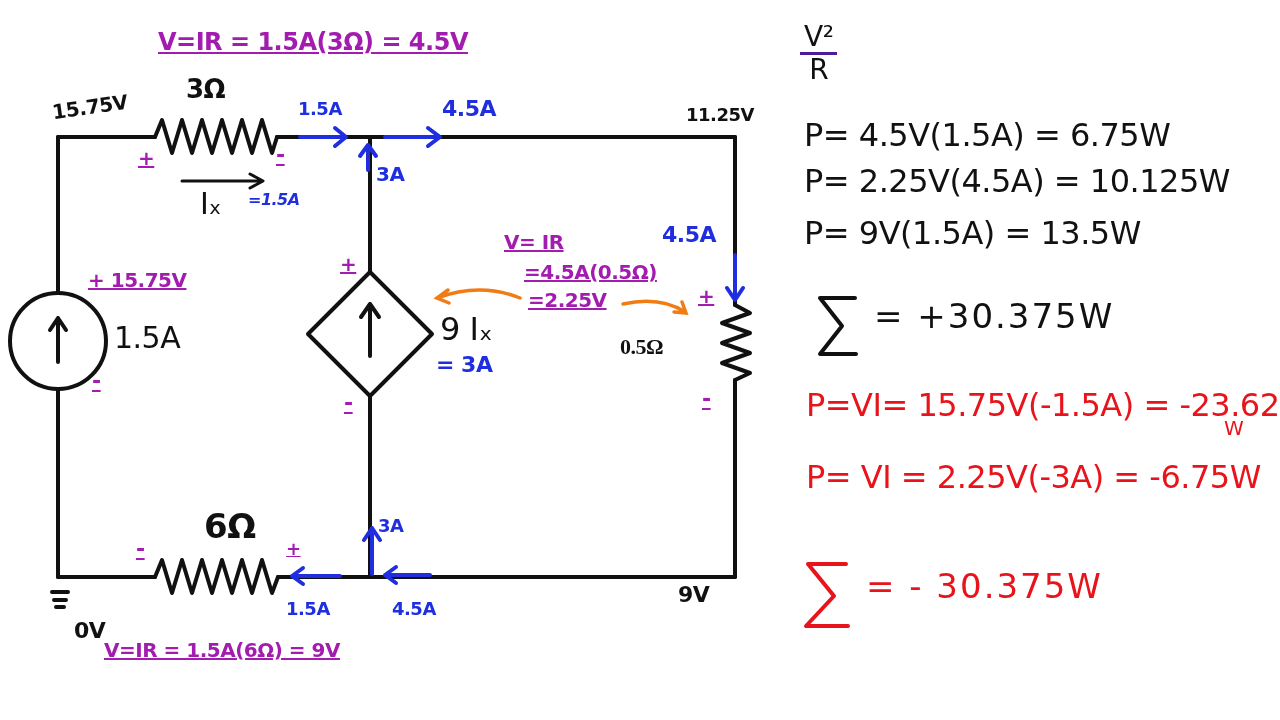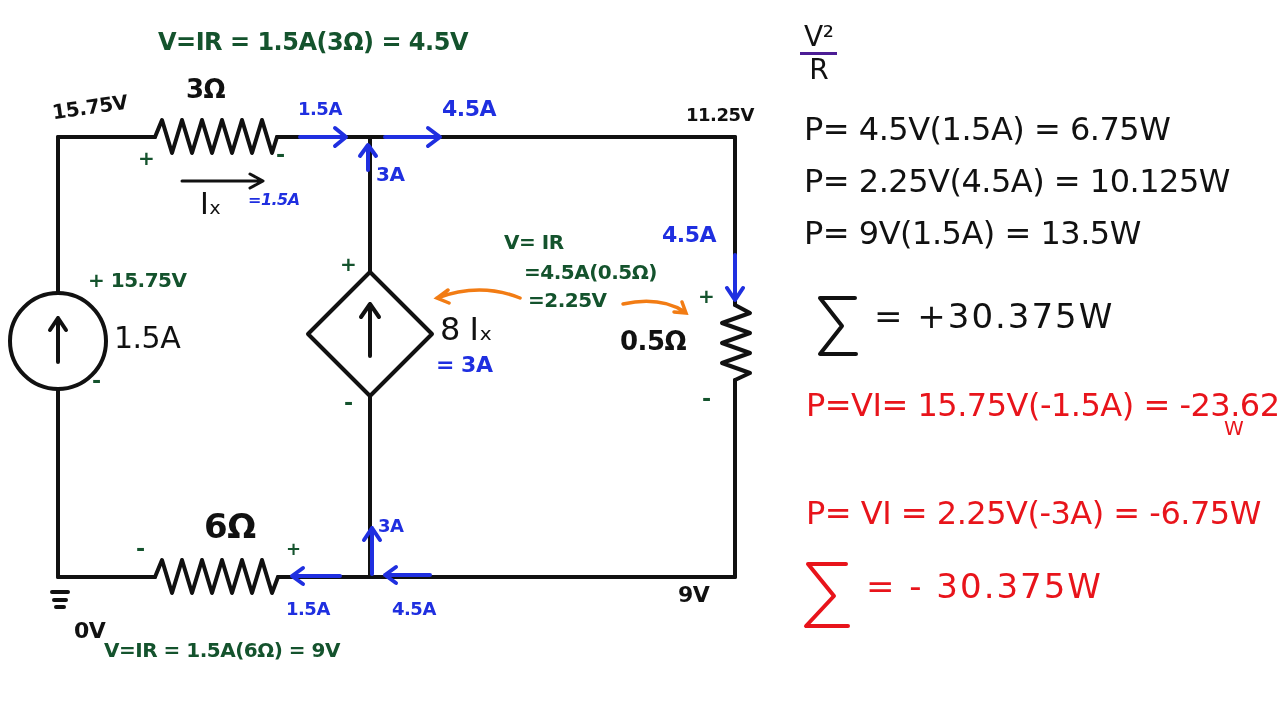--- a/index.html
+++ b/index.html
@@ -1,20 +1,20 @@
 <!DOCTYPE html>
 <html><head>
 <meta charset="utf-8">
 <style>
   html,body{margin:0;padding:0;background:#fff;}
   body{width:1280px;height:720px;position:relative;overflow:hidden;font-family:"DejaVu Sans",sans-serif;}
   svg{position:absolute;left:0;top:0;}
   .t{position:absolute;white-space:nowrap;font-family:"DejaVu Sans",sans-serif;font-weight:bold;letter-spacing:-0.5px;}
   .k{color:#111;}
-  .o{color:#14532d;}
+  .o{color:#a21caf;text-decoration:underline;}
   .b{color:#1f2fe0;}
   .r{color:#e8141b;}
 </style>
 </head>
 <body>
 
 <svg width="1280" height="720">
   <g stroke="#111" stroke-width="4" fill="none" stroke-linecap="round" stroke-linejoin="round">
 
     <path d="M58 137 H155 M277 137 H735"></path>
@@ -64,23 +64,23 @@
     <path d="M846 564 H808 L834 596 L806 626 H848" stroke="#e8141b"></path>
   </g>
 </svg>
 
 <div class="t k" style="left:52px;top:95px;font-size:20px;transform:rotate(-8deg);">15.75V</div>
 <div class="t k" style="left:686px;top:104px;font-size:18px;">11.25V</div>
 <div class="t k" style="left:34px;top:618px;font-size:22px;margin-left:40px;">0V</div>
 <div class="t k" style="left:678px;top:582px;font-size:22px;">9V</div>
 <div class="t k" style="left:186px;top:74px;font-size:26px;">3Ω</div>
 <div class="t k" style="left:204px;top:506px;font-size:34px;">6Ω</div>
-<div class="t k" style="left:620px;top:326px;font-size:26px;">0.5Ω</div>
+<div class="t k" style="left:620px;top:334px;font-size:22px;font-family:Liberation Serif, serif;">0.5Ω</div>
 <div class="t k" style="left:114px;top:320px;font-size:30px;font-weight:normal;">1.5A</div>
-<div class="t k" style="left:440px;top:310px;font-size:32px;font-weight:normal;">8 Iₓ</div>
+<div class="t k" style="left:440px;top:310px;font-size:32px;font-weight:normal;">9 Iₓ</div>
 <div class="t k" style="left:200px;top:186px;font-size:30px;font-weight:normal;">Iₓ</div>
 
 <div class="t b" style="left:248px;top:190px;font-size:16px;font-style:italic;">=1.5A</div>
 <div class="t b" style="left:298px;top:98px;font-size:18px;">1.5A</div>
 <div class="t b" style="left:442px;top:96px;font-size:22px;">4.5A</div>
 <div class="t b" style="left:376px;top:162px;font-size:20px;">3A</div>
 <div class="t b" style="left:436px;top:352px;font-size:22px;">= 3A</div>
 <div class="t b" style="left:662px;top:222px;font-size:22px;">4.5A</div>
 <div class="t b" style="left:378px;top:515px;font-size:18px;">3A</div>
 <div class="t b" style="left:286px;top:598px;font-size:18px;">1.5A</div>
@@ -101,21 +101,21 @@
 <div class="t o" style="left:702px;top:386px;font-size:22px;">-</div>
 <div class="t o" style="left:136px;top:536px;font-size:22px;">-</div>
 <div class="t o" style="left:286px;top:538px;font-size:18px;">+</div>
 
 <div class="t k" style="left:800px;top:22px;font-size:38px;font-weight:normal;">
   <span style="display:inline-block;vertical-align:middle;text-align:center;font-size:28px;line-height:30px;">
     <span style="display:block;border-bottom:3px solid #4c1d95;padding:0 4px;">V²</span>
     <span style="display:block;">R</span>
   </span>
 </div>
-<div class="t k" style="left:804px;top:110px;font-size:32px;font-weight:normal;">P= 4.5V(1.5A) = 6.75W</div>
+<div class="t k" style="left:804px;top:116px;font-size:32px;font-weight:normal;">P= 4.5V(1.5A) = 6.75W</div>
 <div class="t k" style="left:804px;top:162px;font-size:32px;font-weight:normal;">P= 2.25V(4.5A) = 10.125W</div>
 <div class="t k" style="left:804px;top:214px;font-size:32px;font-weight:normal;">P= 9V(1.5A) = 13.5W</div>
 <div class="t k" style="left:874px;top:296px;font-size:34px;font-weight:normal;letter-spacing:2px;">= +30.375W</div>
 
 <div class="t r" style="left:806px;top:386px;font-size:32px;font-weight:normal;">P=VI= 15.75V(-1.5A) = -23.625</div>
 <div class="t r" style="left:1224px;top:416px;font-size:20px;font-weight:normal;">W</div>
-<div class="t r" style="left:806px;top:458px;font-size:32px;font-weight:normal;margin-top:36px;">P= VI = 2.25V(-3A) = -6.75W</div>
+<div class="t r" style="left:806px;top:458px;font-size:32px;font-weight:normal;">P= VI = 2.25V(-3A) = -6.75W</div>
 <div class="t r" style="left:866px;top:566px;font-size:34px;font-weight:normal;letter-spacing:2px;">= - 30.375W</div>
 
 </body></html>

